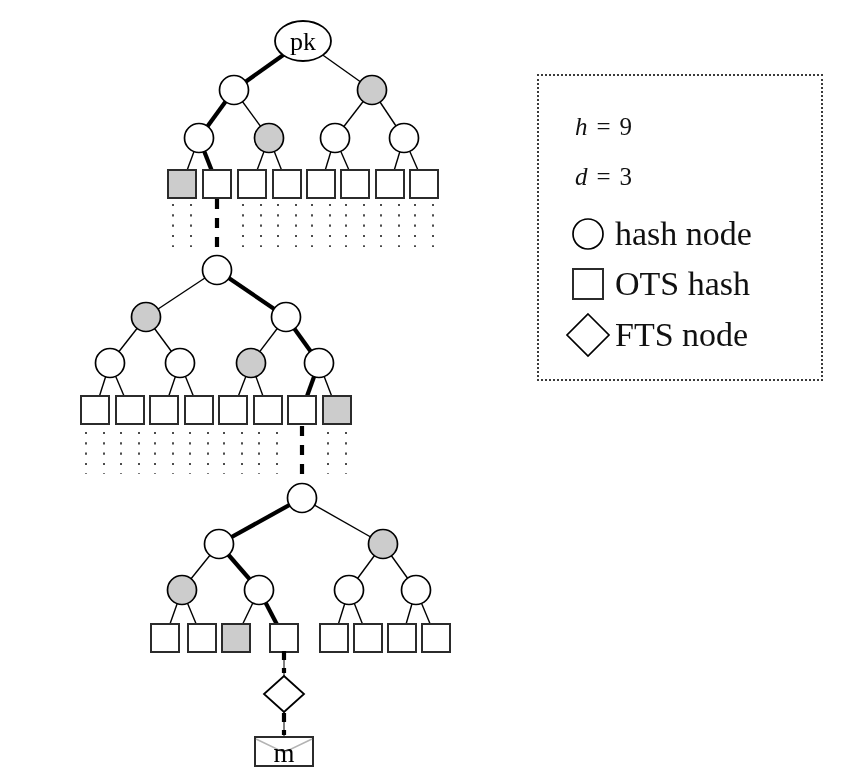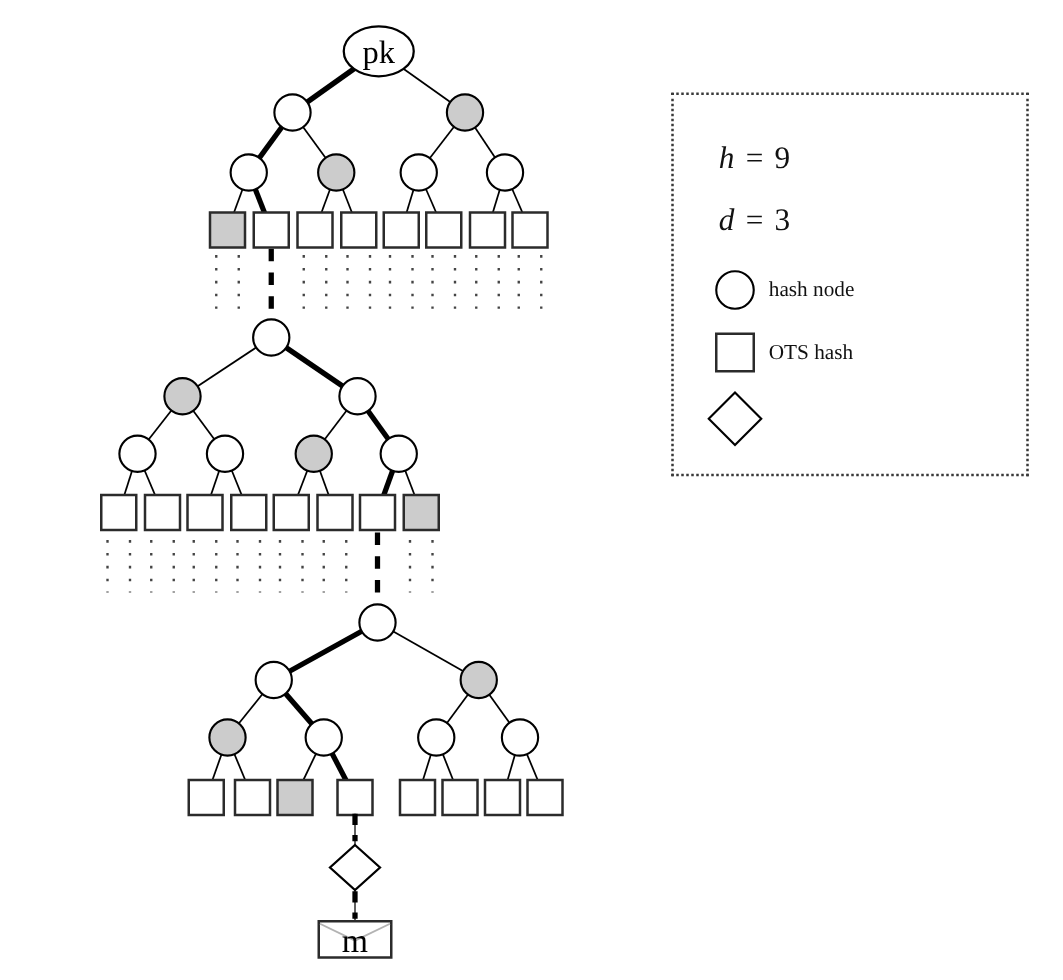--- a/index.html
+++ b/index.html
@@ -6,21 +6,21 @@
   body{width:850px;height:784px;position:relative;overflow:hidden;
        font-family:"Liberation Serif", serif;}
   #canvas{position:absolute;left:0;top:0;}
   .legend{position:absolute;left:537px;top:74px;width:286px;height:307px;
           border:2px dotted #3a3a3a;box-sizing:border-box;background:#fff;}
   .lrow{position:absolute;display:flex;align-items:center;color:#111;}
   .param{font-size:25px;}
   .mvar{font-style:italic;}
   .meq{margin:0 9px;}
   .shape-slot{width:46px;display:flex;justify-content:center;align-items:center;}
-  .llabel{font-size:17px;margin-left:4px;white-space:nowrap;font-family:Liberation Serif, serif;}
+  .llabel{font-size:34px;margin-left:4px;white-space:nowrap;font-family:Liberation Serif, serif;}
   svg{display:block;}
 </style>
 </head>
 <body>
 
 <svg id="canvas" width="850" height="784" viewBox="0 0 850 784">
     <line x1="303" y1="41" x2="234" y2="90" stroke="#000000" stroke-width="4.2"></line>
     <line x1="303" y1="41" x2="372" y2="90" stroke="#000000" stroke-width="1.4"></line>
     <line x1="234" y1="90" x2="199" y2="138" stroke="#000000" stroke-width="4.2"></line>
     <line x1="234" y1="90" x2="269" y2="138" stroke="#000000" stroke-width="1.4"></line>
@@ -175,14 +175,15 @@
         </svg>
     </span>
     <span class="llabel">OTS hash</span>
   </div>
   <div class="lrow" style="top:236px;left:26px;">
     <span class="shape-slot">
       <svg width="46" height="46">
           <polygon points="23,2 44,23 23,44 2,23" fill="#ffffff" stroke="#000000" stroke-width="1.7"></polygon>
         </svg>
     </span>
+    <span class="llabel">FTS node</span>
   </div>
 </div>
 
 </body></html>

